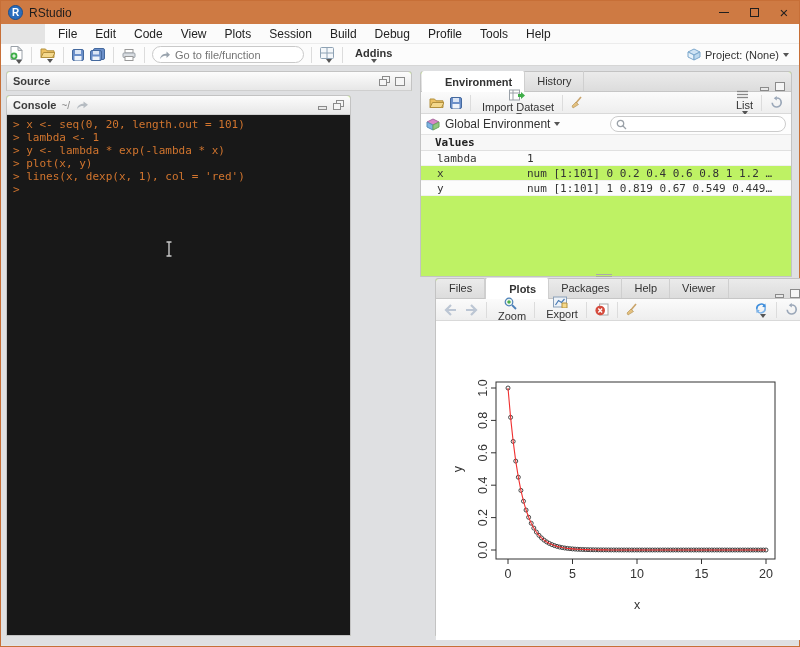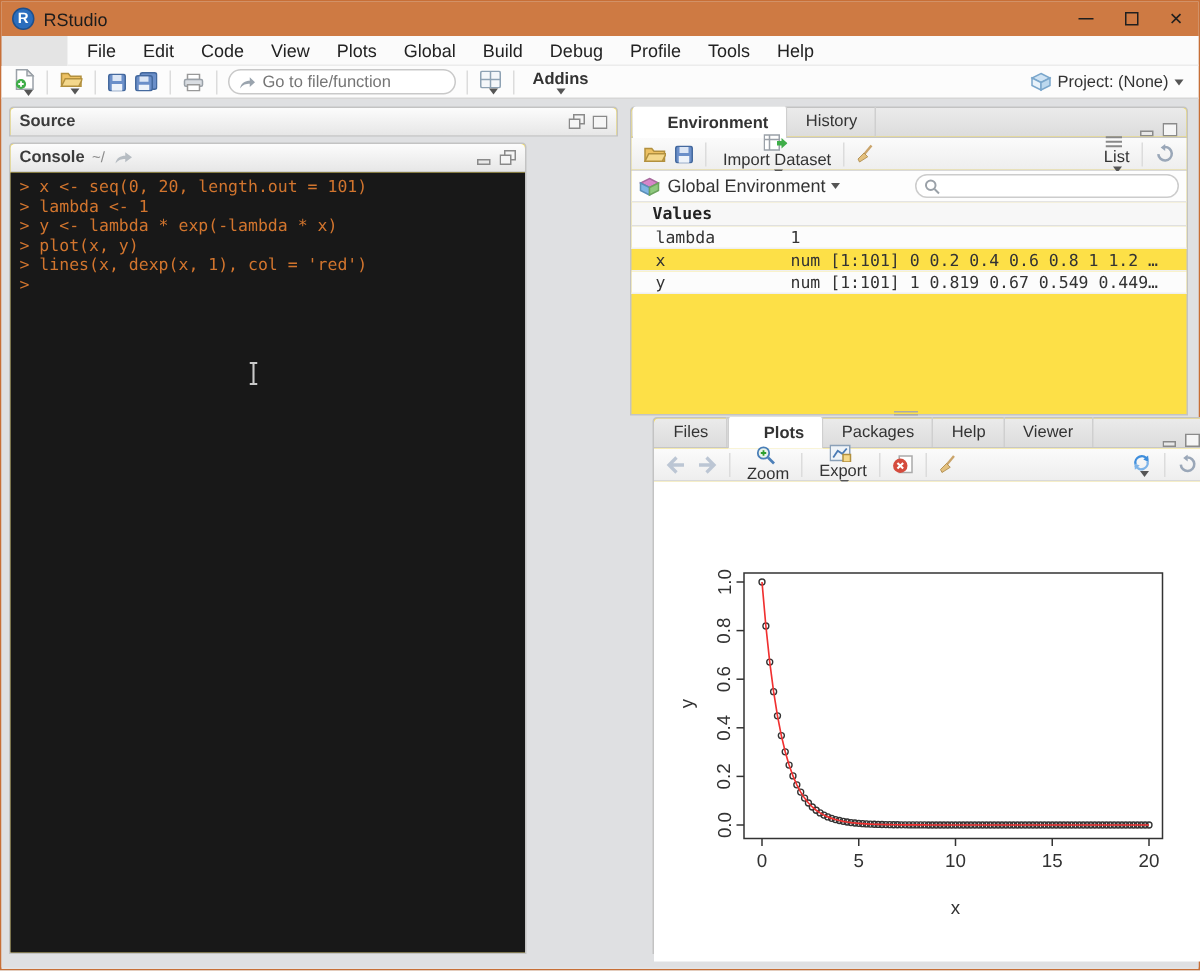--- a/index.html
+++ b/index.html
@@ -28,21 +28,21 @@
   .sep { width:1px; height:16px; background:#dcdcdc; margin:0 5px; }
   .goto-box { display:flex; align-items:center; width:152px; height:17px; border:1px solid #c9c9c9; border-radius:9px; background:#fff; padding:0 6px; margin:0 2px; }
   .goto-box input { border:none; outline:none; width:120px; font-size:11px; color:#444; background:transparent; margin-left:4px; font-family:"Liberation Sans",sans-serif; }
   .tlabel { font-size:11px; color:#333; font-weight:bold; margin-left:4px; }
   .spacer { flex:1; }
   .project-btn { display:flex; align-items:center; font-size:11px; color:#333; padding-right:4px; }
   .project-btn span.txt { margin-left:4px; }
 
   
   .main { position:relative; height:579px; background:#dfe0e2; }
-  .pane { position:absolute; background:#fde047; border:1px solid #c3c3c3; border-radius:3px 3px 0 0; }
+  .pane { position:absolute; background:#bef264; border:1px solid #c3c3c3; border-radius:3px 3px 0 0; }
   .pane-hd { height:19px; background:linear-gradient(#fcfcfc,#e7e7e7); border-bottom:1px solid #cfcfcf;
              display:flex; align-items:center; padding:0 6px; border-radius:3px 3px 0 0; }
   .pane-title { font-size:11px; font-weight:bold; color:#3c3c3c; }
   .hd-icons { margin-left:auto; display:flex; align-items:center; gap:5px; }
 
   .src-pane { left:5px; top:5px; width:406px; height:20px; }
   .console-pane { left:5px; top:29px; width:345px; height:541px; display:flex; flex-direction:column; }
   .console-path { font-size:10px; color:#8a8a8a; margin-left:5px; }
   .console-body { flex:1; background:#181818; padding:3px 6px; font-family:"DejaVu Sans Mono", monospace;
                   font-size:11px; line-height:13px; color:#d2752e; position:relative; overflow:hidden; }
@@ -104,21 +104,21 @@
         </div>
     </div>
   </div>
 
   <div class="menubar">
     <span class="menu-item">File</span>
     <span class="menu-item">Edit</span>
     <span class="menu-item">Code</span>
     <span class="menu-item">View</span>
     <span class="menu-item">Plots</span>
-    <span class="menu-item">Global</span>
+    <span class="menu-item">Session</span>
     <span class="menu-item">Build</span>
     <span class="menu-item">Debug</span>
     <span class="menu-item">Profile</span>
     <span class="menu-item">Tools</span>
     <span class="menu-item">Help</span>
   </div>
 
   <div class="toolbar">
     <div class="tbtn">
       <svg class="svgi" width="13" height="14">

